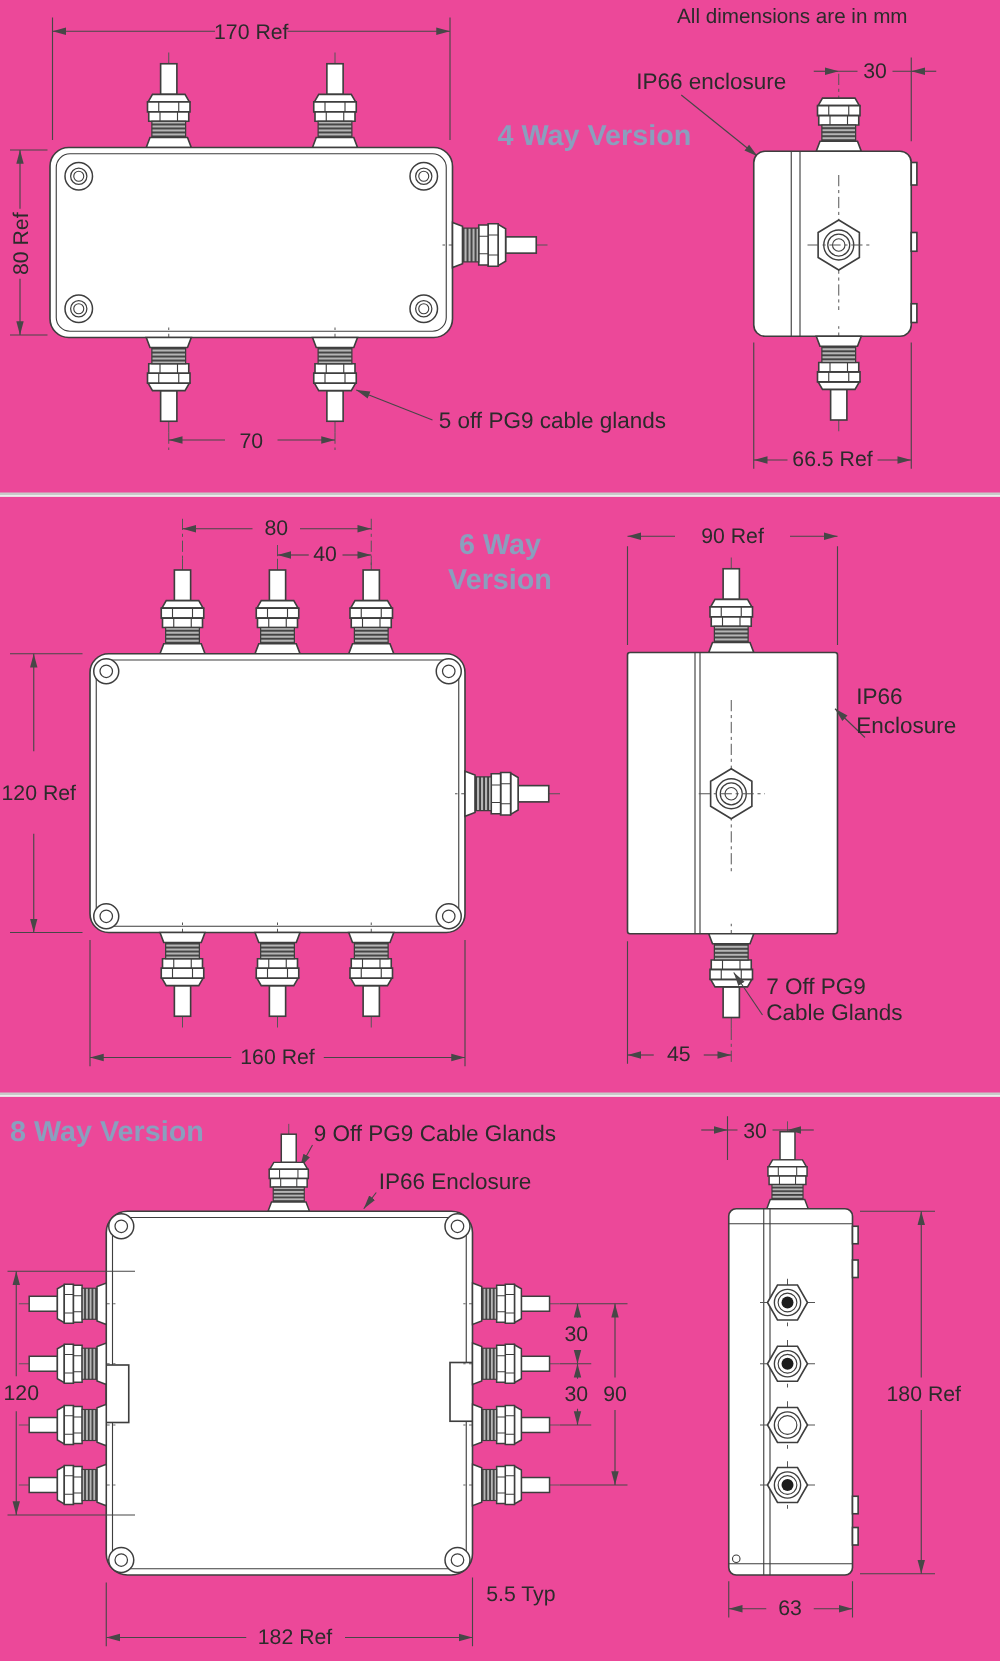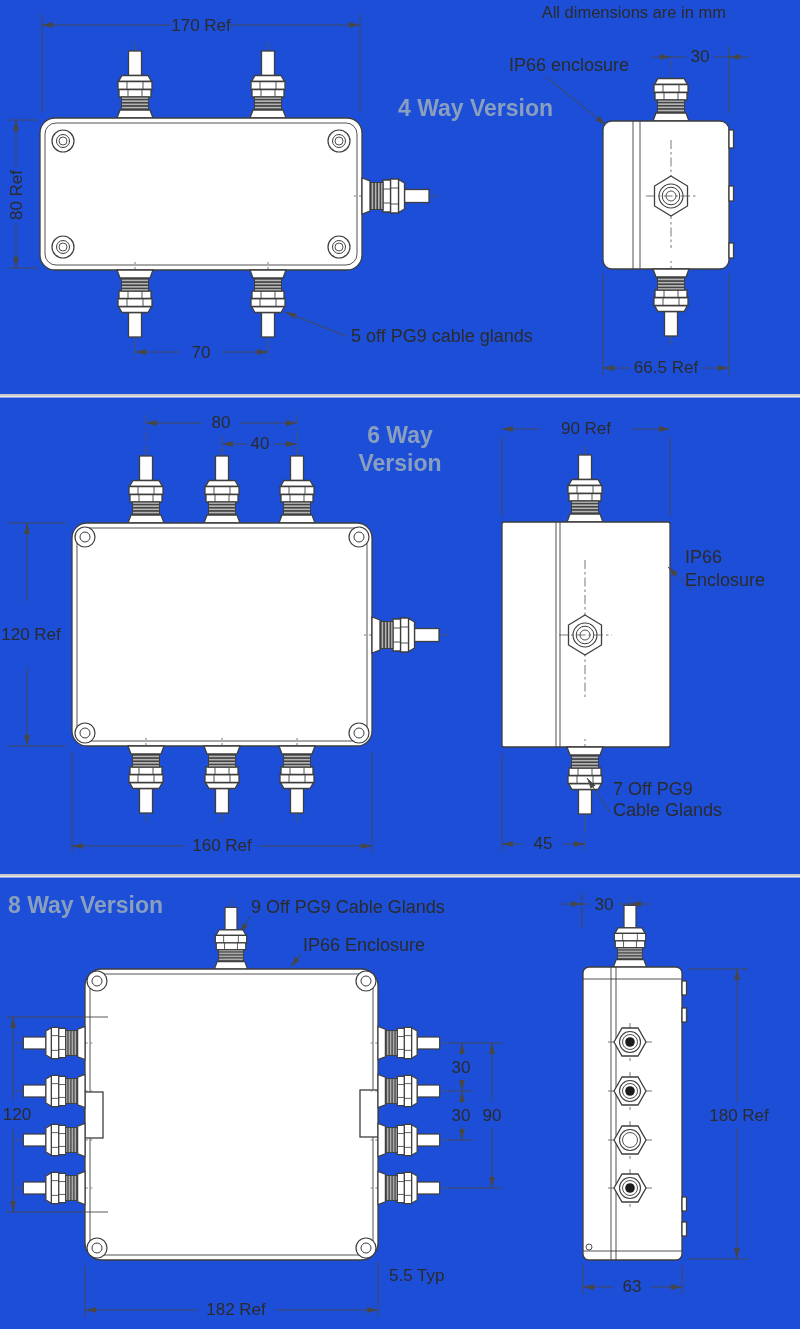--- a/index.html
+++ b/index.html
@@ -1,16 +1,16 @@
 <!DOCTYPE html>
 <html><head>
 <meta charset="utf-8">
 <style>
   html,body{margin:0;padding:0;background:#ffffff;}
-  .page{width:800px;height:1329px;position:relative;background:#1d4ed8;text-decoration:underline;}
+  .page{width:800px;height:1329px;position:relative;background:#ec4899;text-decoration:underline;}
   svg{display:block;}
   .olw{fill:#ffffff;stroke:#3e3e3e;stroke-width:1.3;}
   .thin{fill:none;stroke:#3e3e3e;stroke-width:0.9;}
   .dim{fill:none;stroke:#474747;stroke-width:0.9;}
   .cl{fill:none;stroke:#555555;stroke-width:0.8;stroke-dasharray:9 3 2.5 3;}
   .dtext{font:17px "Liberation Sans", sans-serif;fill:#2b2b2b;}
   .ltext{font:18px "Liberation Sans", sans-serif;fill:#2b2b2b;}
   .ntext{font:16.5px "Liberation Sans", sans-serif;fill:#2b2b2b;}
   .title{font:bold 23px "Liberation Sans", sans-serif;}
   .mid{text-anchor:middle;}

